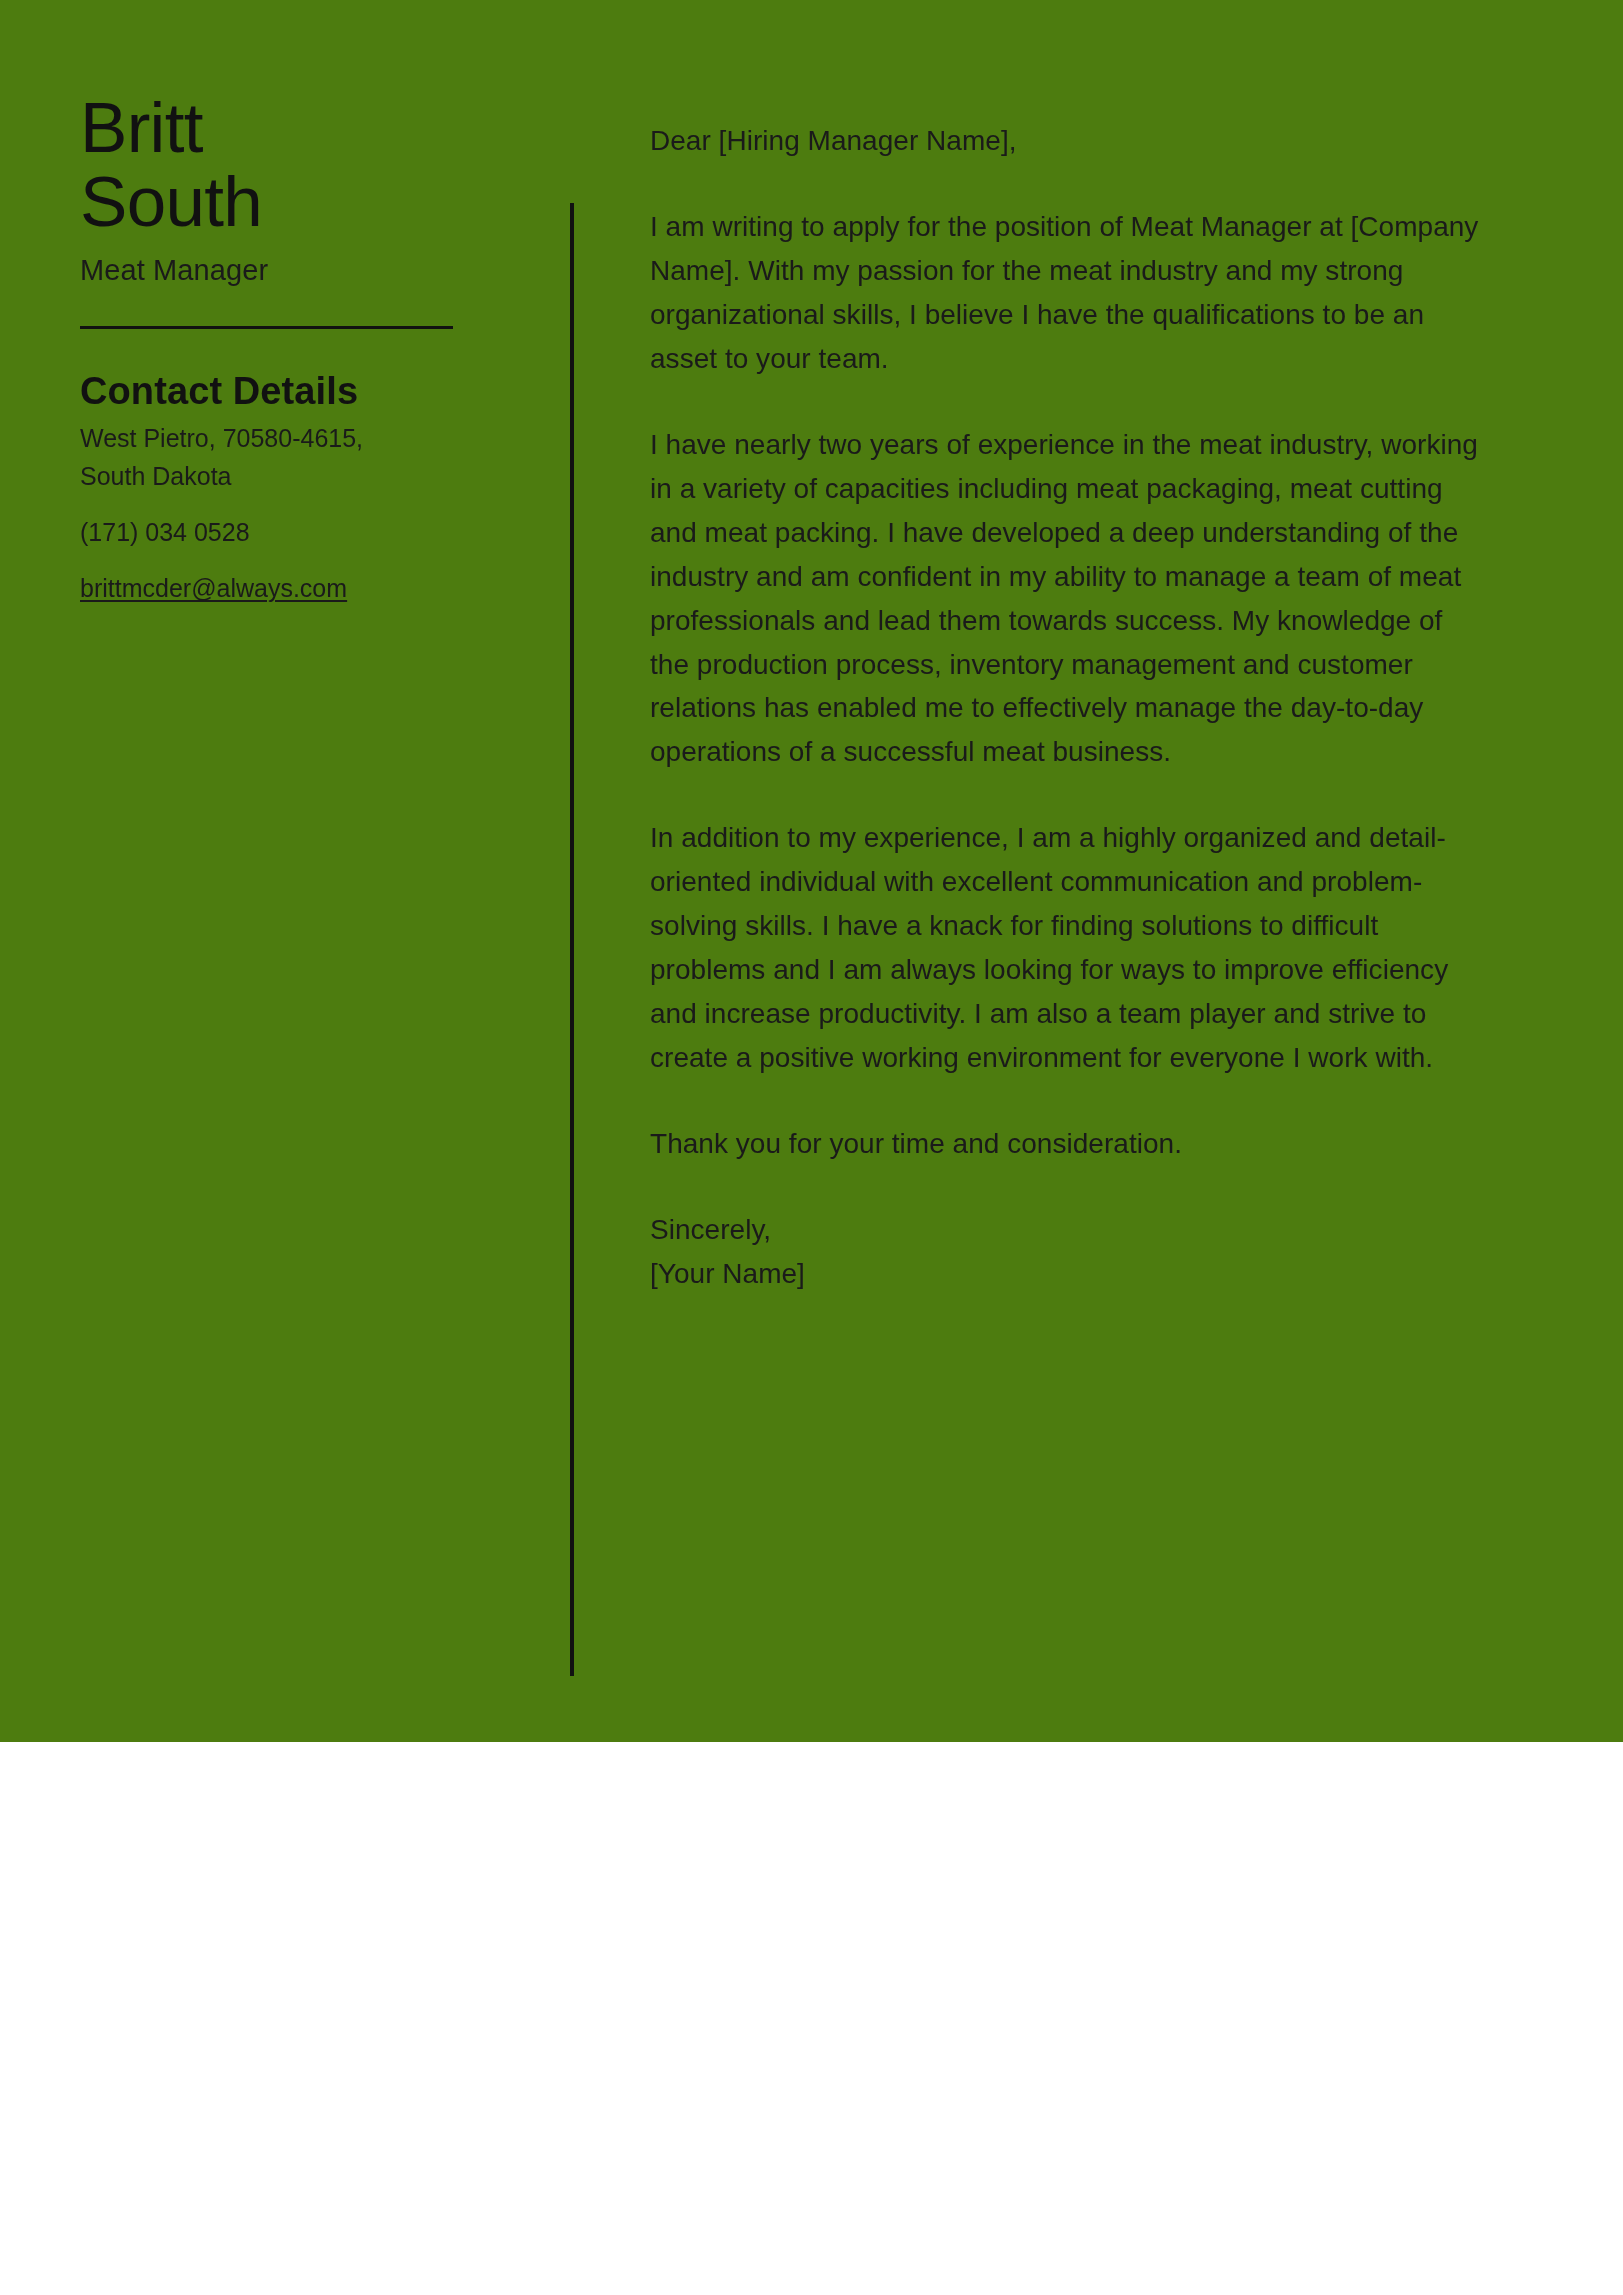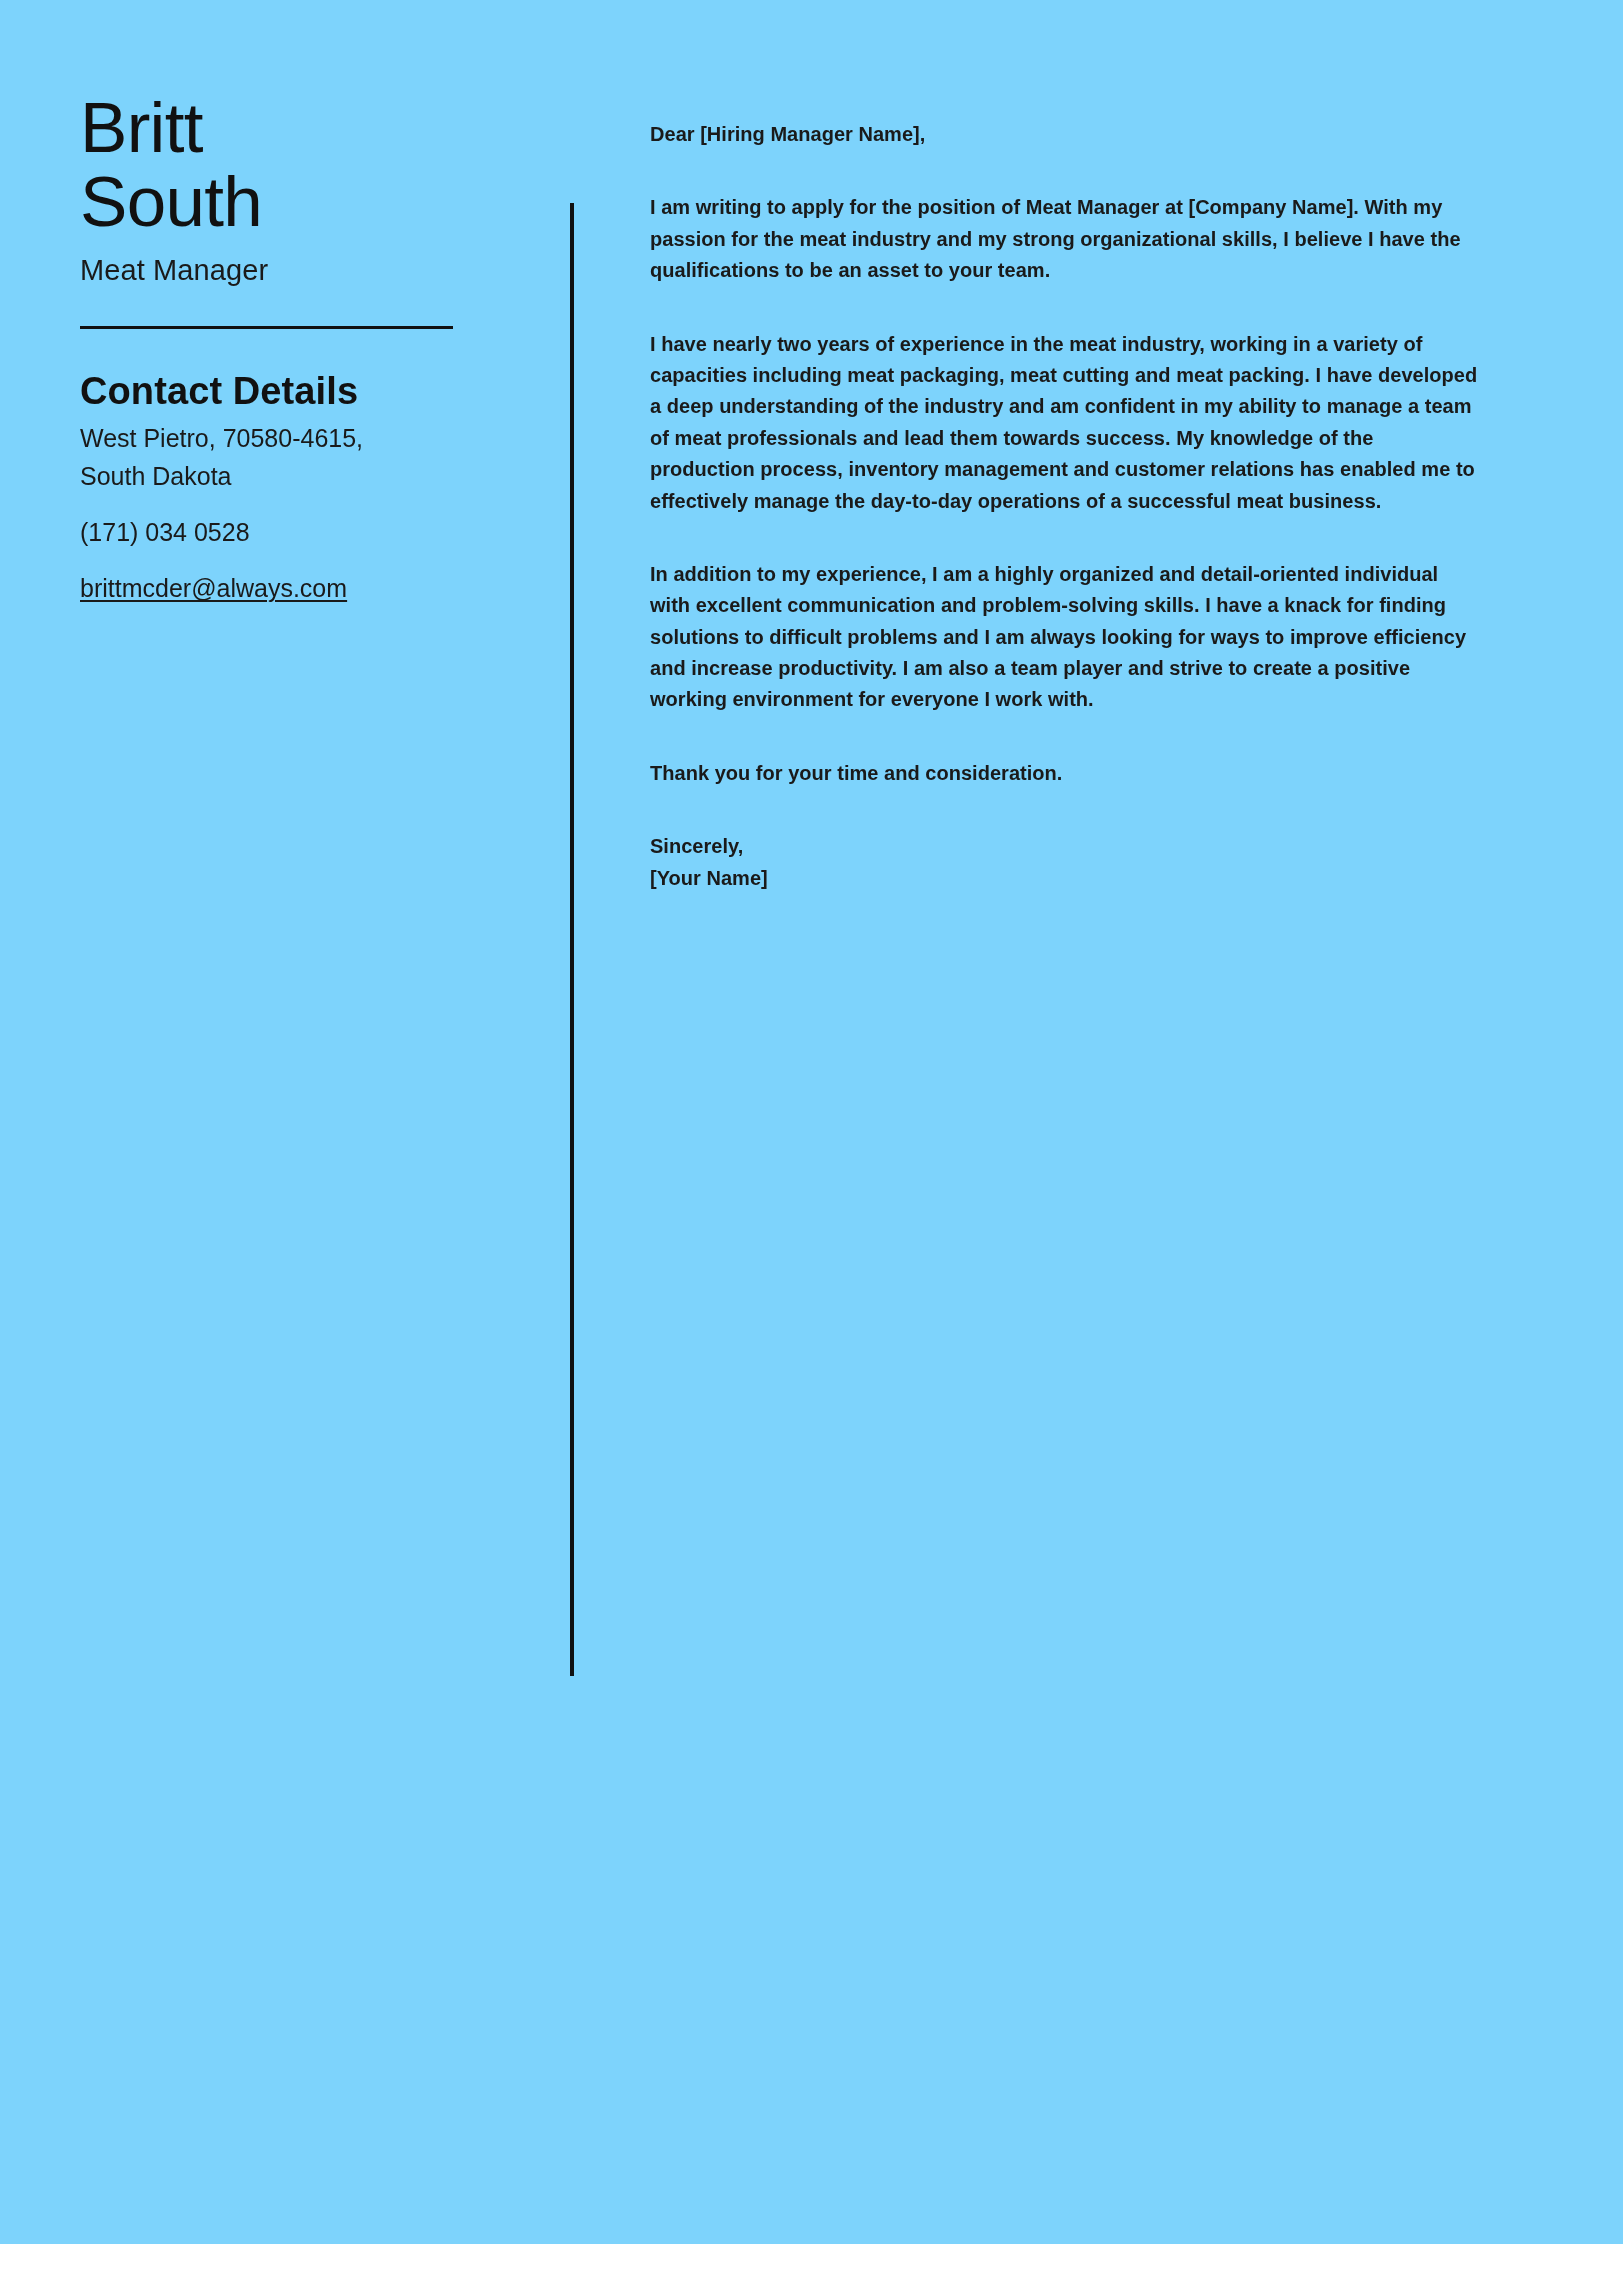--- a/index.html
+++ b/index.html
@@ -10,22 +10,22 @@
   }
   body {
     font-family: "Liberation Sans", sans-serif;
     color: #1a1a1a;
     -webkit-font-smoothing: antialiased;
   }
 
   .page {
     position: relative;
     width: 1623px;
-    height: 2244px;
-    background: #7dd3fc;
+    height: 1742px;
+    background: #4d7c0f;
     overflow: hidden;
     box-sizing: border-box;
   }
 
   
   .sidebar {
     position: absolute;
     left: 80px;
     top: 92px;
     width: 406px;
@@ -101,25 +101,24 @@
   
   .letter {
     position: absolute;
     left: 650px;
     top: 119px;
     width: 832px;
   }
 
   .letter p {
     margin: 0 0 42px 0;
-    font-size: 20px;
+    font-size: 28px;
     line-height: 1.57;
     color: #1a1a1a;
     letter-spacing: 0.03px;
-    font-weight: bold;
   }
   .letter p.salutation { margin-bottom: 42px; }
   .letter p.signoff    { margin-bottom: 0; }
   .letter p.signoff .signoff-line { display: block; }
 </style>
 </head>
 <body>
 
 <div class="page">
 

